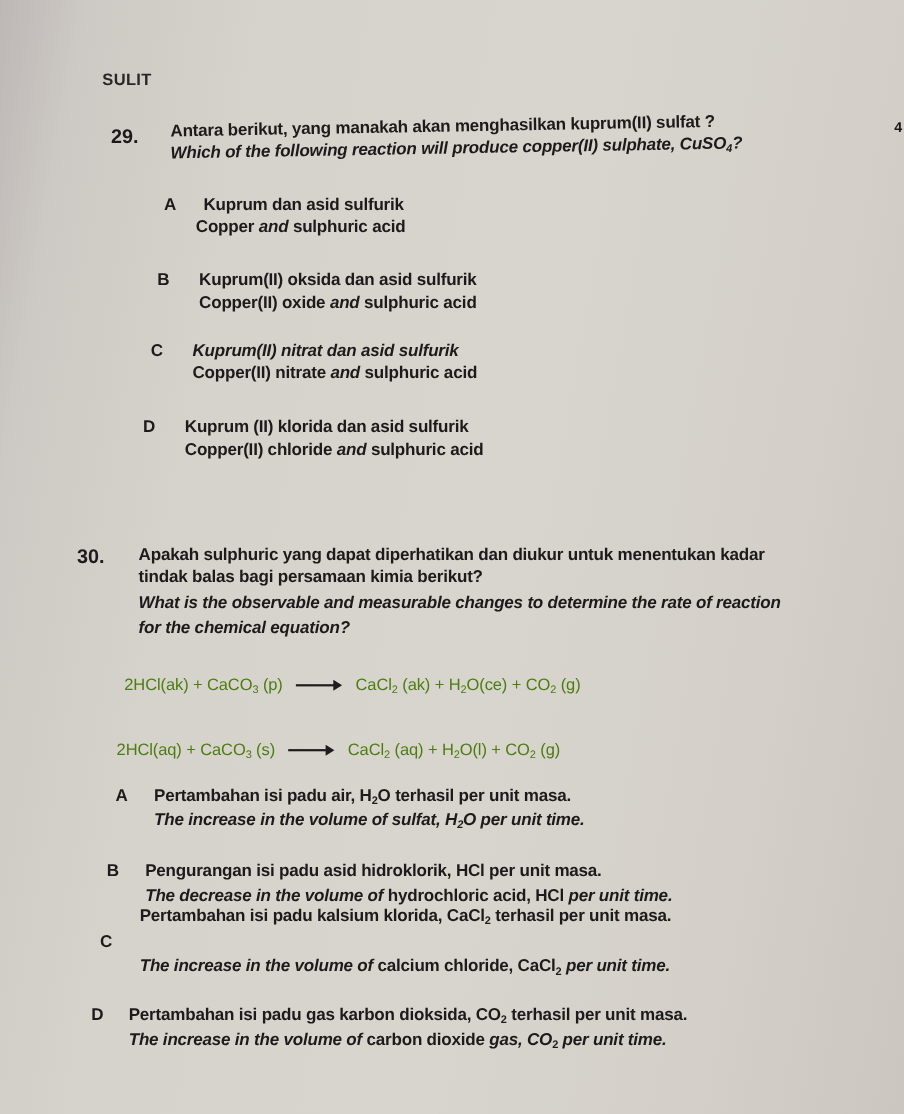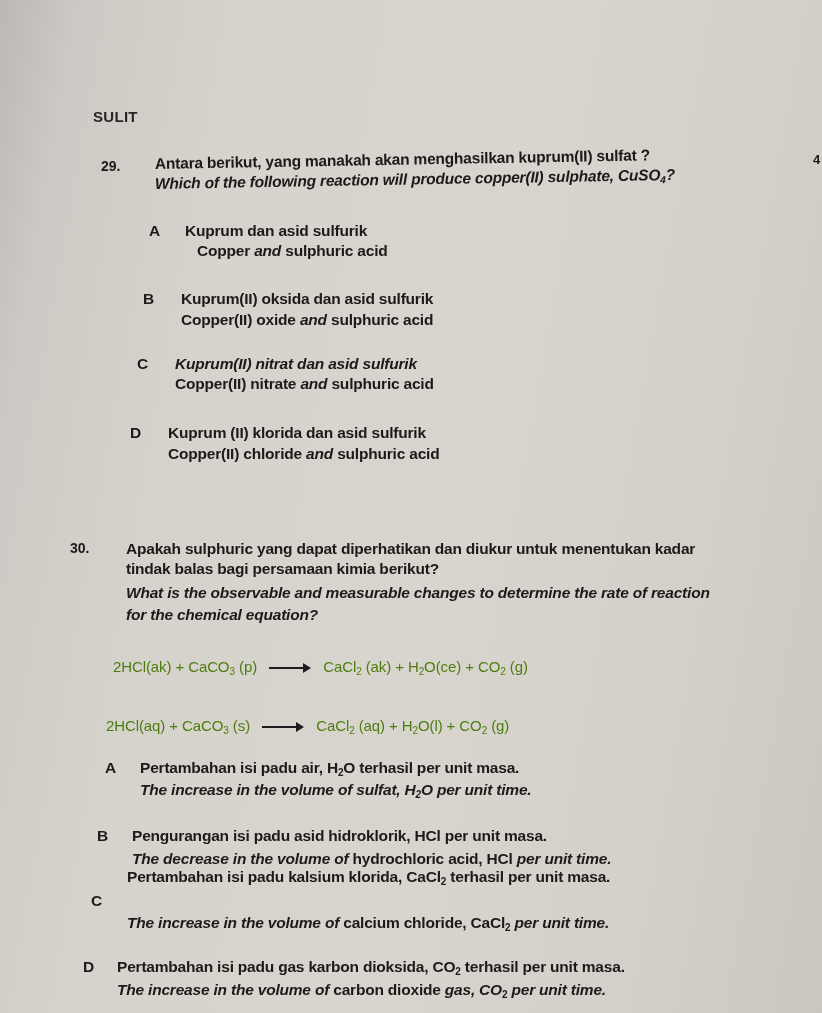--- a/index.html
+++ b/index.html
@@ -5,25 +5,25 @@
     * { margin: 0; padding: 0; box-sizing: border-box; }
     html, body {
       width: 822px; height: 1013px; overflow: hidden;
     }
     body {
       background: linear-gradient(100deg, #bdb7b5 0%, #cdc9c4 8%, #d6d3cc 25%, #d8d5ce 55%, #d4d0c9 80%, #cbc7c0 100%);
       font-family: "Liberation Sans", sans-serif;
       color: #1c1a1a;
       position: relative;
     }
-    .page { position: absolute; inset: 0; margin-top: 44px; }
+    .page { position: absolute; inset: 0; }
     .abs { position: absolute; white-space: nowrap; }
     .sulit { left: 93px; top: 64px; font-size: 15px; font-weight: bold; letter-spacing: 0.3px; color: #2a2626; }
     .pagenum { left: 813px; top: 108px; font-size: 13px; font-weight: bold; color: #1a1818; }
-    .qnum { font-size: 14px; font-weight: bold; }
+    .qnum { font-size: 18px; font-weight: bold; }
     .line { font-size: 15.5px; font-weight: bold; letter-spacing: -0.2px; }
     .it { font-style: italic; }
     .opt-letter { font-size: 15.5px; font-weight: bold; }
     sub { font-size: 10px; vertical-align: -3px; line-height: 0; }
     .eq { font-size: 15px; font-weight: normal; letter-spacing: -0.1px; color: #4d7c0f; }
     .arrow { display: inline-block; width: 42px; height: 10px; position: relative; margin: 0 8px; vertical-align: middle; }
     .arrow::before { content: ""; position: absolute; left: 0; right: 6px; top: 4px; height: 1.5px; background: #1e1c1c; }
     .arrow::after { content: ""; position: absolute; right: 0; top: 0; border-left: 8px solid #1e1c1c; border-top: 5px solid transparent; border-bottom: 5px solid transparent; }
   </style>
 </head>
@@ -35,21 +35,21 @@
   <div class="abs pagenum">4</div>
 
   <div>
     <div class="abs qnum" style="left:101px; top:114px;">29.</div>
     <div class="abs line" style="left:155px; top:111px; transform: rotate(-1deg); transform-origin:left;">Antara berikut, yang manakah akan menghasilkan kuprum(II) sulfat ?</div>
     <div class="abs line it" style="left:155px; top:131px; transform: rotate(-1deg); transform-origin:left;"><span>Which of the following reaction will produce copper(II) sulphate, CuSO</span><sub>4</sub><span>?</span></div>
 
     <div>
       <div class="abs opt-letter" style="left:149px; top:178px;">A</div>
       <div class="abs line" style="left:185px; top:178px;">Kuprum dan asid sulfurik</div>
-      <div class="abs line" style="left:197px; top:198px;text-align:center;"><span>Copper</span> <span class="it">and</span> <span>sulphuric acid</span></div>
+      <div class="abs line" style="left:178px; top:198px;text-align:center;"><span>Copper</span> <span class="it">and</span> <span>sulphuric acid</span></div>
     </div>
 
     <div>
       <div class="abs opt-letter" style="left:143px; top:246px;">B</div>
       <div class="abs line" style="left:181px; top:246px;">Kuprum(II) oksida dan asid sulfurik</div>
       <div class="abs line" style="left:181px; top:267px;"><span>Copper(II)  oxide</span> <span class="it">and</span> <span>sulphuric acid</span></div>
     </div>
 
     <div>
       <div class="abs opt-letter" style="left:137px; top:311px;">C</div>

